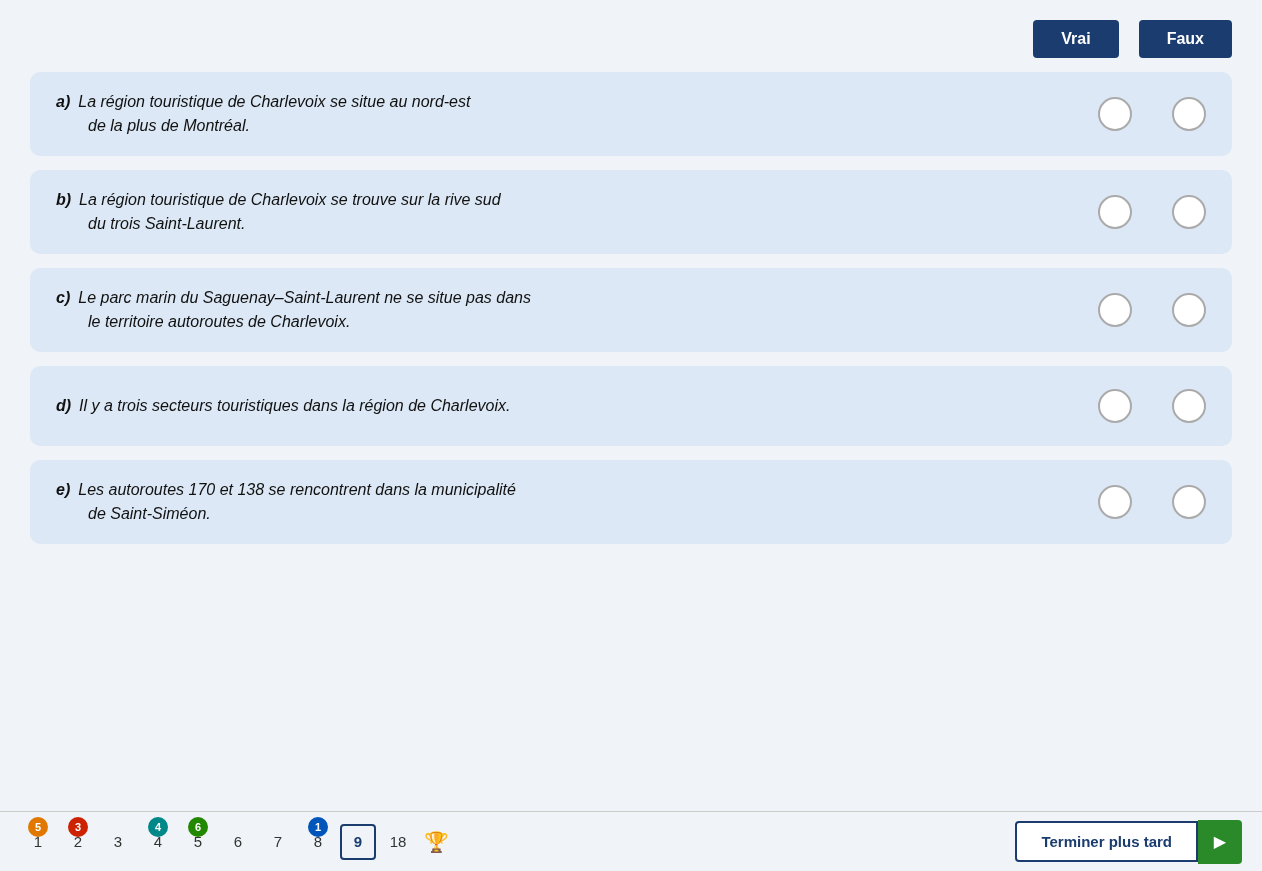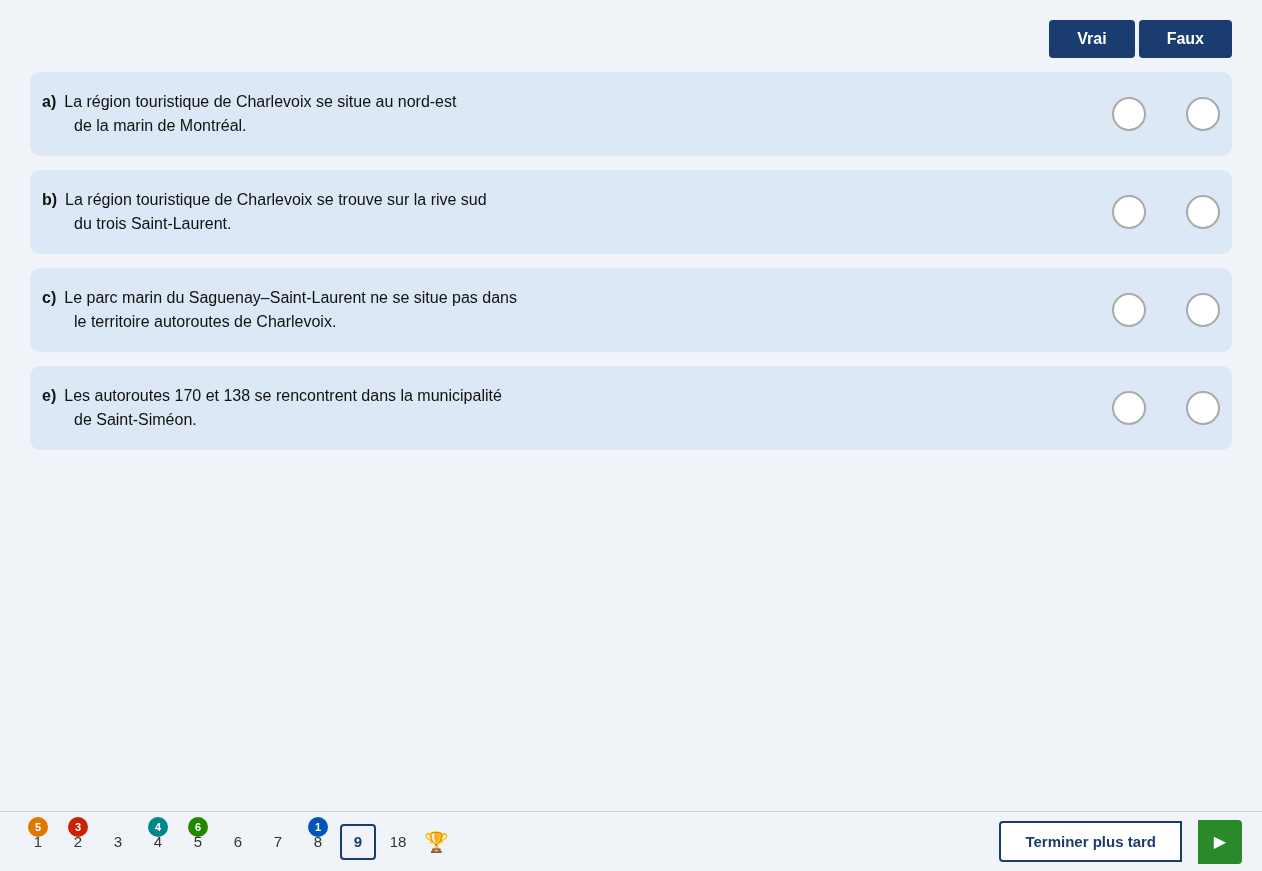--- a/index.html
+++ b/index.html
@@ -19,43 +19,44 @@
 
     .main-content {
       padding: 20px 30px 10px 30px;
     }
 
     .header-row {
       display: flex;
       justify-content: flex-end;
       align-items: flex-end;
       margin-bottom: 14px;
-      gap: 4px;
+      gap: 20px;
     }
 
     .btn-vrai, .btn-faux {
       background: #1a3c6e;
       color: white;
       border: none;
       padding: 10px 28px;
       font-size: 16px;
       font-weight: bold;
       cursor: pointer;
       border-radius: 4px;
     }
 
     .question-row {
       background: #dce8f5;
       border-radius: 10px;
-      padding: 18px 12px;
+      padding: 18px 26px;
       margin-bottom: 14px;
       display: flex;
       align-items: center;
       justify-content: space-between;
       min-height: 80px;
+      font-style: italic;
     }
 
     .question-text {
       font-size: 16px;
       color: #111;
       line-height: 1.5;
       flex: 1;
     }
 
     .question-label {
@@ -147,21 +148,21 @@
     .trophy-icon {
       font-size: 20px;
       margin-left: 4px;
       cursor: pointer;
     }
 
     .finish-btn-container {
       margin-left: auto;
       display: flex;
       align-items: center;
-      gap: 16px;
+      gap: 0;
     }
 
     .btn-terminer {
       background: white;
       color: #1a3c6e;
       border: 2px solid #1a3c6e;
       padding: 10px 24px;
       font-size: 15px;
       font-weight: bold;
       cursor: pointer;
@@ -190,35 +191,42 @@
 <body>
 
 <div class="main-content">
   <div class="header-row">
     <button class="btn-vrai">Vrai</button>
     <button class="btn-faux">Faux</button>
   </div>
 
   <div id="questions-container">
       <div class="question-row">
-        <div class="question-text"><span class="question-label">a)</span>La région touristique de Charlevoix se situe au nord-est<br><span style="padding-left: 32px;">de la marin de Montréal.</span></div>
+        <div class="question-text"><span class="question-label">a)</span>La région touristique de Charlevoix se situe au nord-est<br><span style="padding-left: 32px;">de la plus de Montréal.</span></div>
         <div class="radio-group">
           <div class="radio-circle"></div>
           <div class="radio-circle"></div>
         </div>
       </div>
       <div class="question-row">
         <div class="question-text"><span class="question-label">b)</span>La région touristique de Charlevoix se trouve sur la rive sud<br><span style="padding-left: 32px;">du trois Saint-Laurent.</span></div>
         <div class="radio-group">
           <div class="radio-circle"></div>
           <div class="radio-circle"></div>
         </div>
       </div>
       <div class="question-row">
         <div class="question-text"><span class="question-label">c)</span>Le parc marin du Saguenay–Saint-Laurent ne se situe pas dans<br><span style="padding-left: 32px;">le territoire autoroutes de Charlevoix.</span></div>
+        <div class="radio-group">
+          <div class="radio-circle"></div>
+          <div class="radio-circle"></div>
+        </div>
+      </div>
+      <div class="question-row">
+        <div class="question-text"><span class="question-label">d)</span>Il y a trois secteurs touristiques dans la région de Charlevoix.</div>
         <div class="radio-group">
           <div class="radio-circle"></div>
           <div class="radio-circle"></div>
         </div>
       </div>
       <div class="question-row">
         <div class="question-text"><span class="question-label">e)</span>Les autoroutes 170 et 138 se rencontrent dans la municipalité<br><span style="padding-left: 32px; margin-top: 48px;">de Saint-Siméon.</span></div>
         <div class="radio-group">
           <div class="radio-circle"></div>
           <div class="radio-circle"></div>

